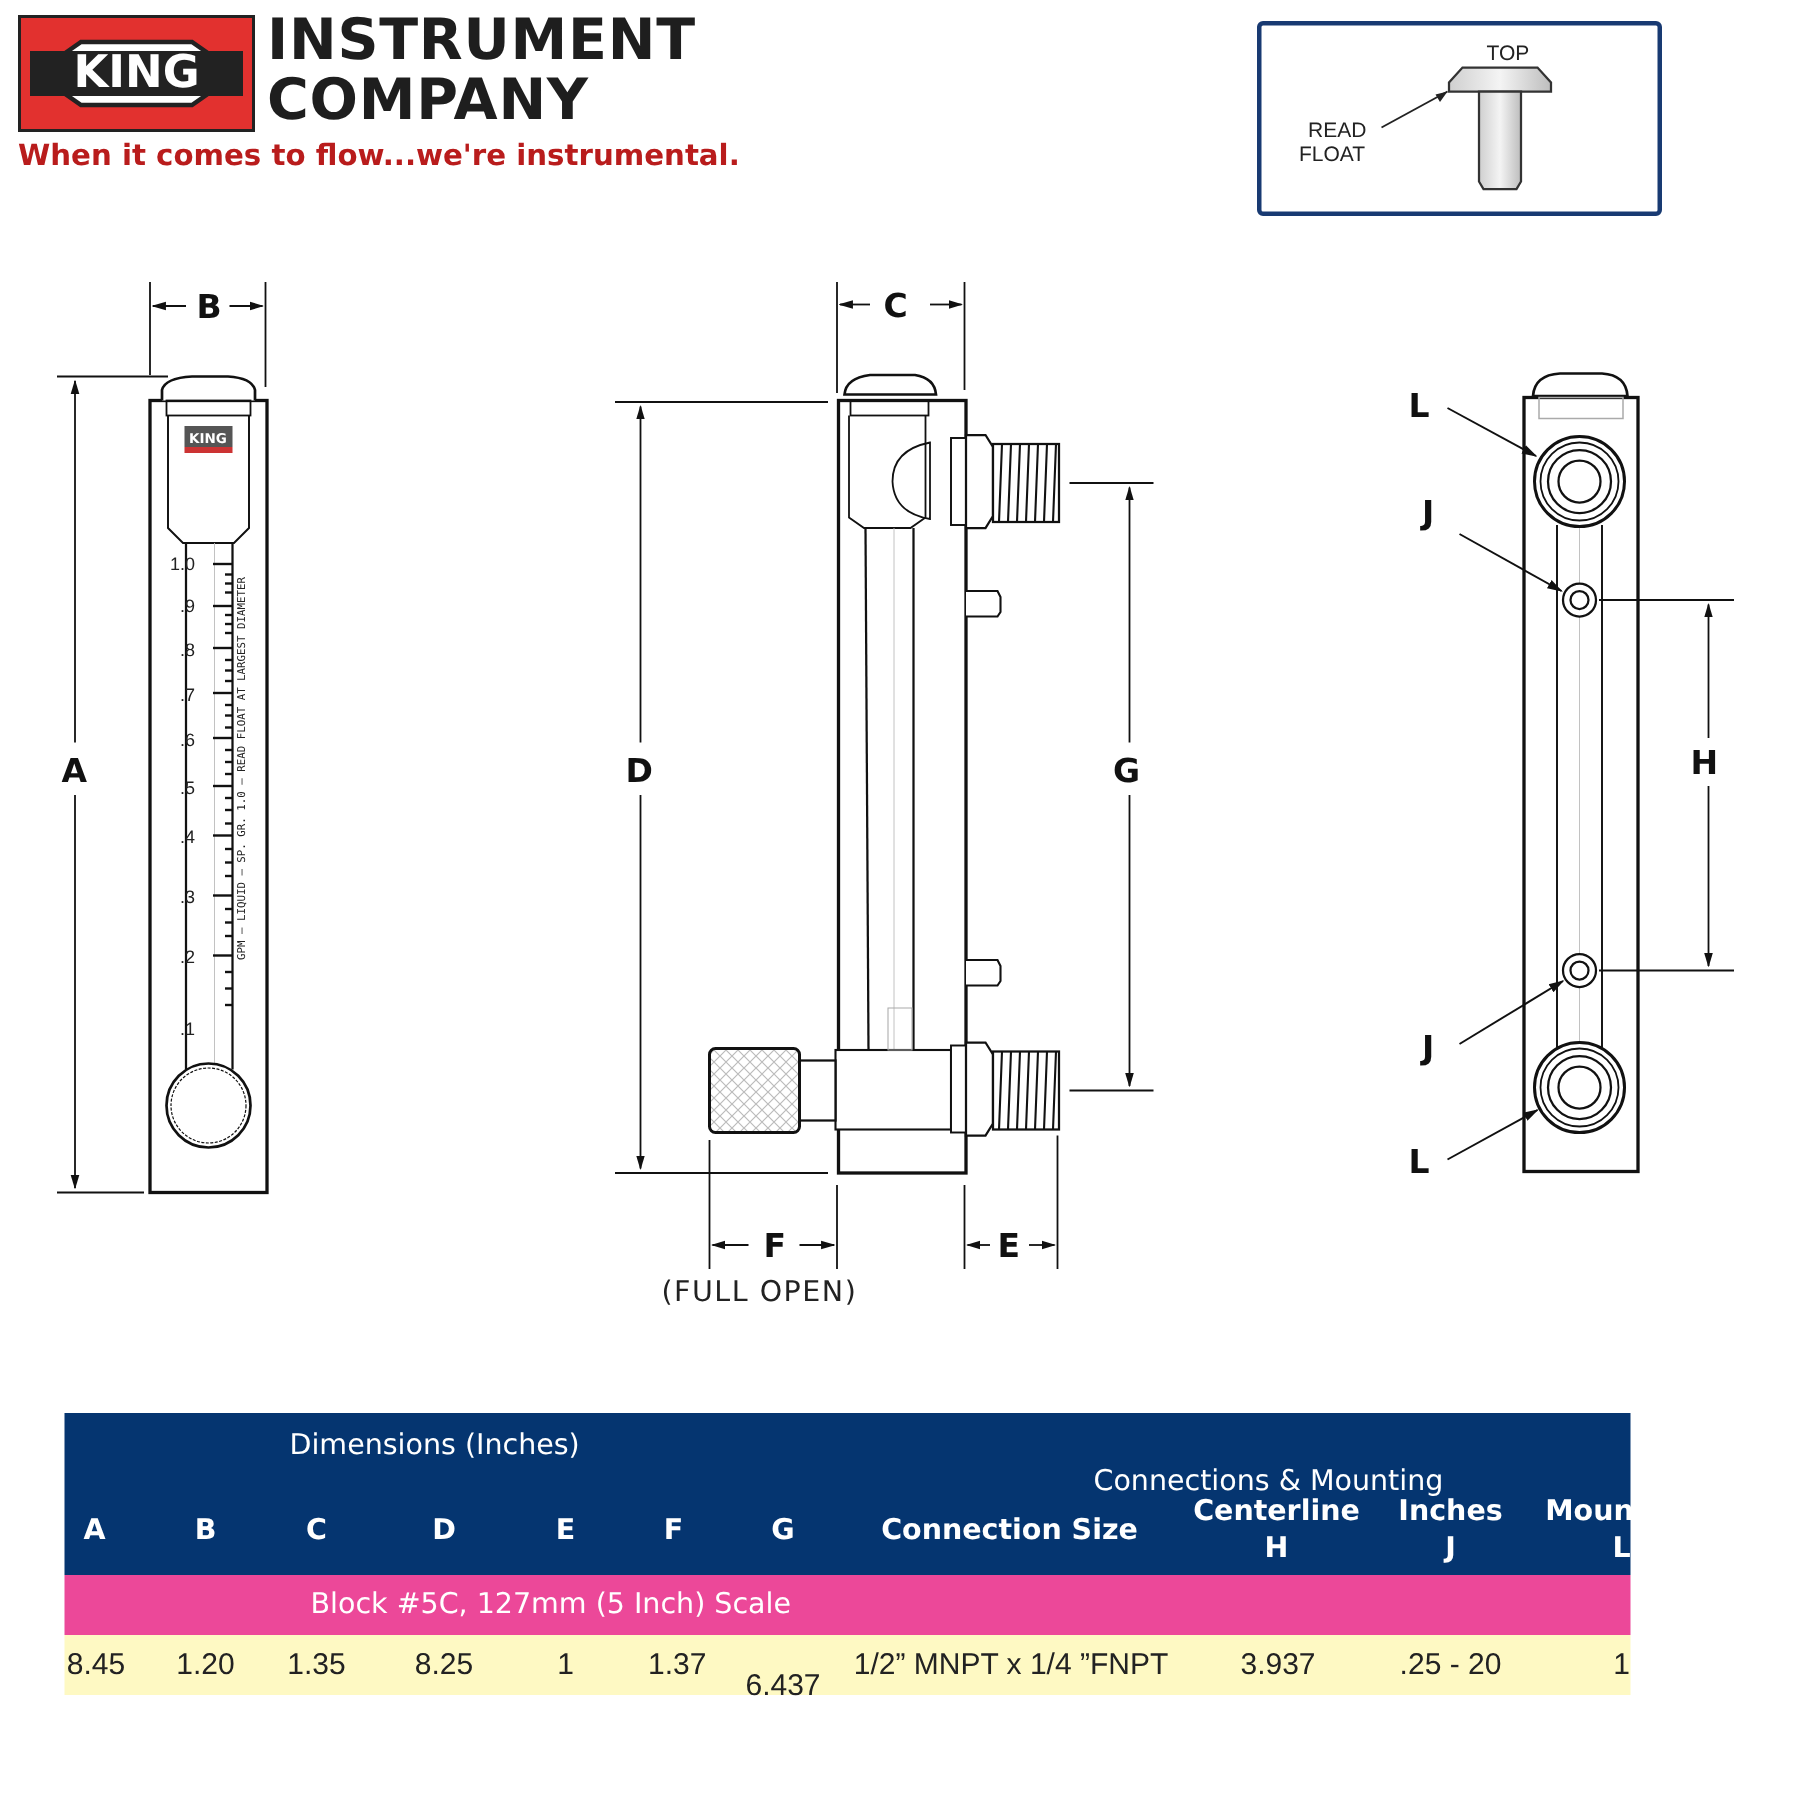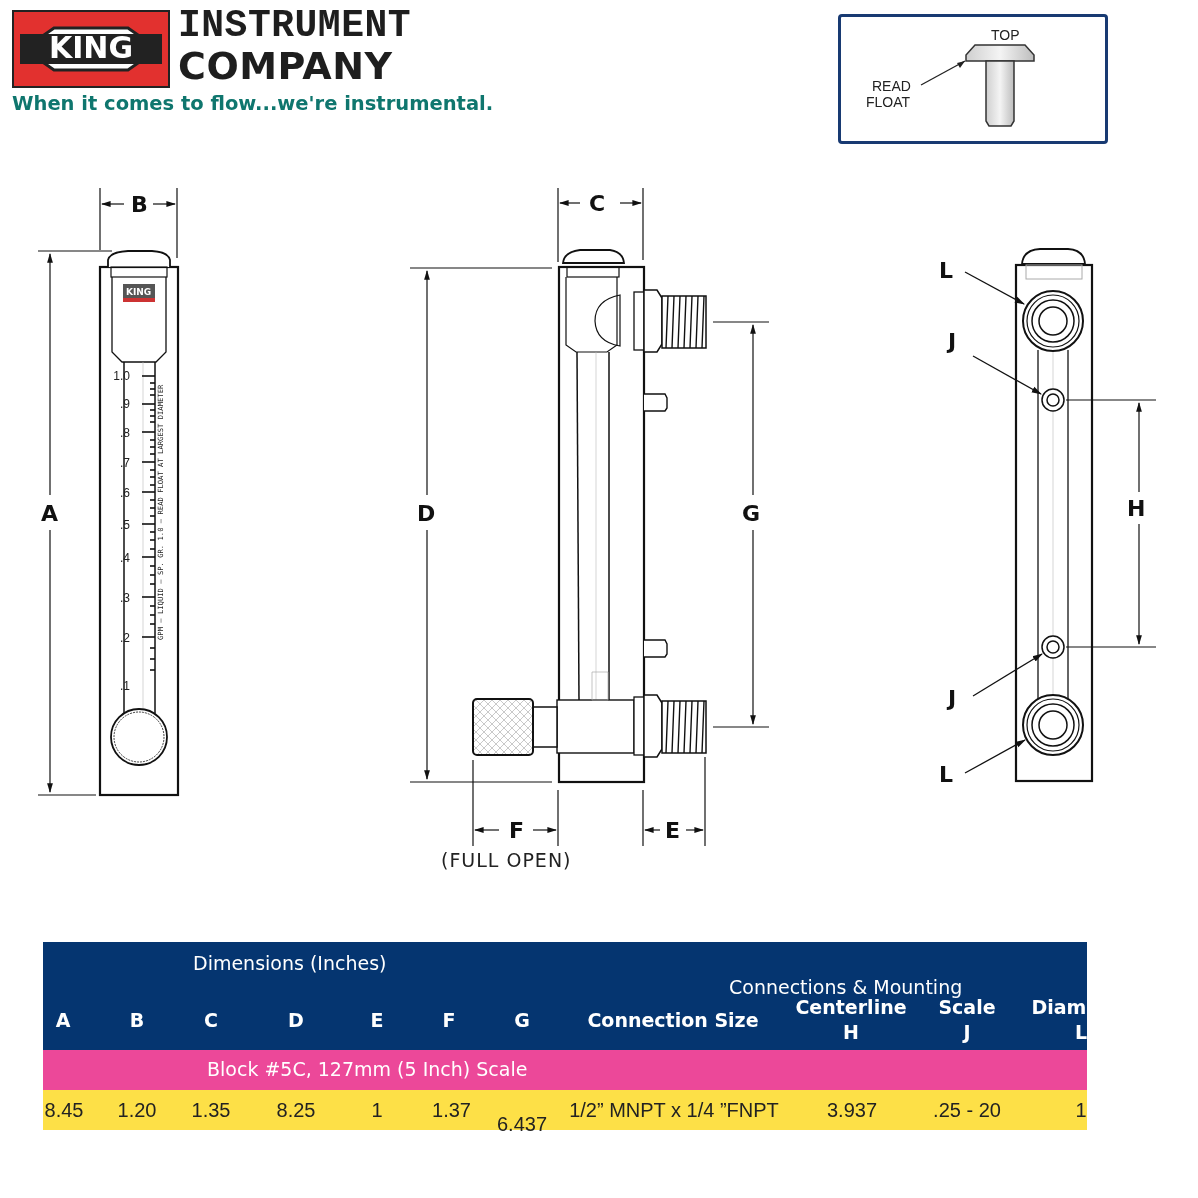--- a/index.html
+++ b/index.html
@@ -1,36 +1,36 @@
 <!DOCTYPE html>
 <html><head>
 <meta charset="utf-8">
 <style>
   html, body { margin:0; padding:0; background:#ffffff; }
   body { width:1198px; height:1198px; position:relative; overflow:hidden; font-family:"DejaVu Sans", sans-serif; }
   .abs { position:absolute; }
   
   .logo-box { left:12px; top:10px; width:158px; height:78px; background:#e2312f; border:2px solid #222; box-sizing:border-box; }
   .logo-word { position:absolute; left:178px; font-family:"DejaVu Sans", sans-serif; font-weight:bold; color:#1e1e1e; letter-spacing:0.5px; }
-  .logo-w1 { top:4px; font-size:38px;font-family:Liberation Mono, monospace; }
+  .logo-w1 { top:4px; font-size:38px; }
   .logo-w2 { top:44px; font-size:38px; }
-  .tagline { left:12px; top:92px; font-size:19.5px; font-weight:bold; color:#0f766e; white-space:nowrap; }
+  .tagline { left:12px; top:92px; font-size:19.5px; font-weight:bold; color:#b91c1c; white-space:nowrap; }
   
   .inset { left:838px; top:14px; width:270px; height:130px; border:3px solid #183a72; border-radius:4px; box-sizing:border-box; background:#fff; }
   .inset-label { font-family:"Liberation Sans", sans-serif; font-size:14px; color:#222; }
   
   svg text.dimlabel { font-family:"DejaVu Sans", sans-serif; font-weight:bold; font-size:22px; fill:#111; }
   
   .spec { left:43px; top:942px; width:1044px; }
   .hdr { background:#053570; color:#fff; height:108px; position:relative; }
   .hdr .grp { position:absolute; top:10px; font-family:"DejaVu Sans", sans-serif; font-size:19px; color:#fff; }
   .hdr .col { position:absolute; font-family:"DejaVu Sans", sans-serif; font-weight:bold; font-size:19px; text-align:center; line-height:25px; color:#fff; }
   .sub { background:#ec4899; height:40px; position:relative; }
   .sub span { position:absolute; left:164px; top:8px; color:#fff; font-size:19px; font-family:"DejaVu Sans", sans-serif; }
-  .row { background:#fde047; height:40px; position:relative; }
+  .row { background:#fef9c3; height:40px; position:relative; }
   .row .cell { position:absolute; top:9px; font-family:"Liberation Sans", sans-serif; font-size:20px; color:#222; text-align:center; }
 </style>
 </head>
 <body>
 
 <div class="abs logo-box">
   <svg width="154" height="74" viewBox="0 0 154 74" style="position:absolute;left:0;top:0;">
     <polygon points="10,37 40,16 114,16 144,37 114,58 40,58" fill="#fff" stroke="#222" stroke-width="3"></polygon>
     <rect x="6" y="22" width="142" height="30" fill="#222"></rect>
     <text x="77" y="46" text-anchor="middle" font-family="DejaVu Sans, sans-serif" font-weight="bold" font-size="30" fill="#fff">KING</text>
@@ -275,25 +275,25 @@
     <div class="col" style="left:237px;width:32px;top:66px;">D</div>
     <div class="col" style="left:318px;width:32px;top:66px;">E</div>
     <div class="col" style="left:390px;width:32px;top:66px;">F</div>
     <div class="col" style="left:463px;width:32px;top:66px;">G</div>
     <div class="col" style="left:530px;width:200px;top:66px;">Connection Size</div>
     <div class="col" style="left:748px;width:120px;top:53px;">
       <div>Centerline</div>
       <div>H</div>
     </div>
     <div class="col" style="left:874px;width:100px;top:53px;">
-      <div>Scale</div>
+      <div>Inches</div>
       <div>J</div>
     </div>
     <div class="col" style="left:982px;width:112px;top:53px;">
-      <div>Diameter</div>
+      <div>Mounting</div>
       <div>L</div>
     </div>
   </div>
   <div class="sub">
     <span>Block #5C, 127mm (5 Inch) Scale</span>
   </div>
   <div class="row">
     <div class="cell" style="left:0px;width:42px;">8.45</div>
     <div class="cell" style="left:72px;width:44px;">1.20</div>
     <div class="cell" style="left:146px;width:44px;">1.35</div>

